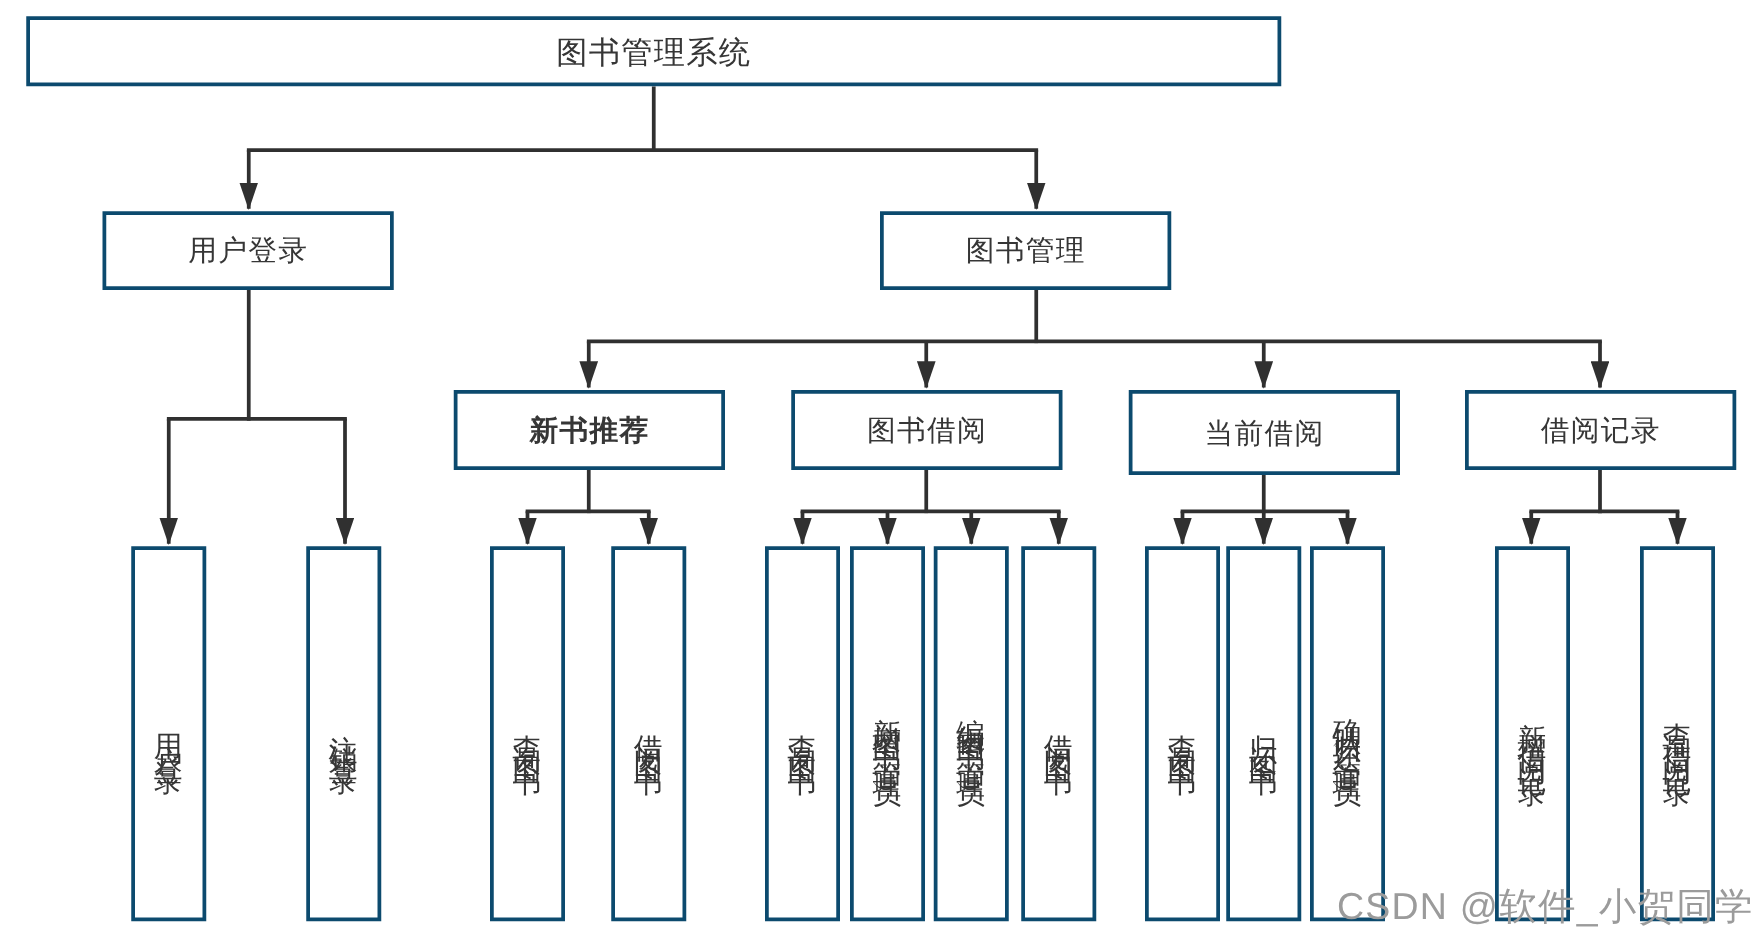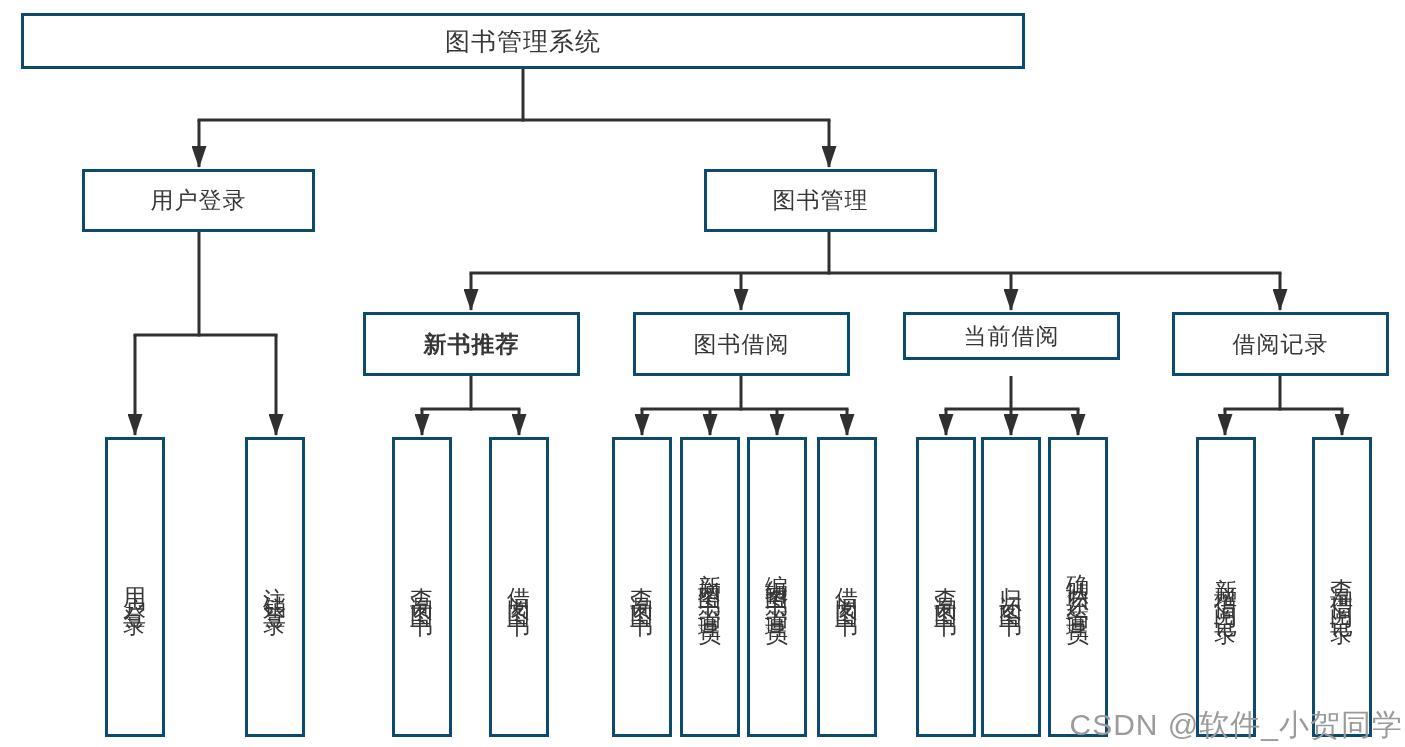--- a/index.html
+++ b/index.html
@@ -116,21 +116,21 @@
     </g>
   </svg>
 
   <div class="node h root-box" style="left:21px; top:13px; width:1004px; height:56px;">图书管理系统</div>
 
   <div class="node h" style="left:82px; top:169px; width:233px; height:63px;">用户登录</div>
   <div class="node h" style="left:678px; top:169px; width:233px; height:63px;margin-left:26px;">图书管理</div>
 
   <div class="node h" style="left:363px; top:312px; width:217px; height:64px;font-weight:bold;">新书推荐</div>
   <div class="node h" style="left:633px; top:312px; width:217px; height:64px;">图书借阅</div>
-  <div class="node h" style="left:903px; top:312px; width:217px; height:48px;">当前借阅</div>
+  <div class="node h" style="left:903px; top:312px; width:217px; height:68px;">当前借阅</div>
   <div class="node h" style="left:1172px; top:312px; width:217px; height:64px;">借阅记录</div>
 
   <div class="node v" style="left:105px;">用户登录</div>
   <div class="node v" style="left:245px;">注销登录</div>
 
   <div class="node v" style="left:392px;">查询图书</div>
   <div class="node v" style="left:489px;">借阅图书</div>
 
   <div class="node v" style="left:612px;">查询图书</div>
   <div class="node v" style="left:680px; letter-spacing:7px;">新增图书（管理员）</div>

